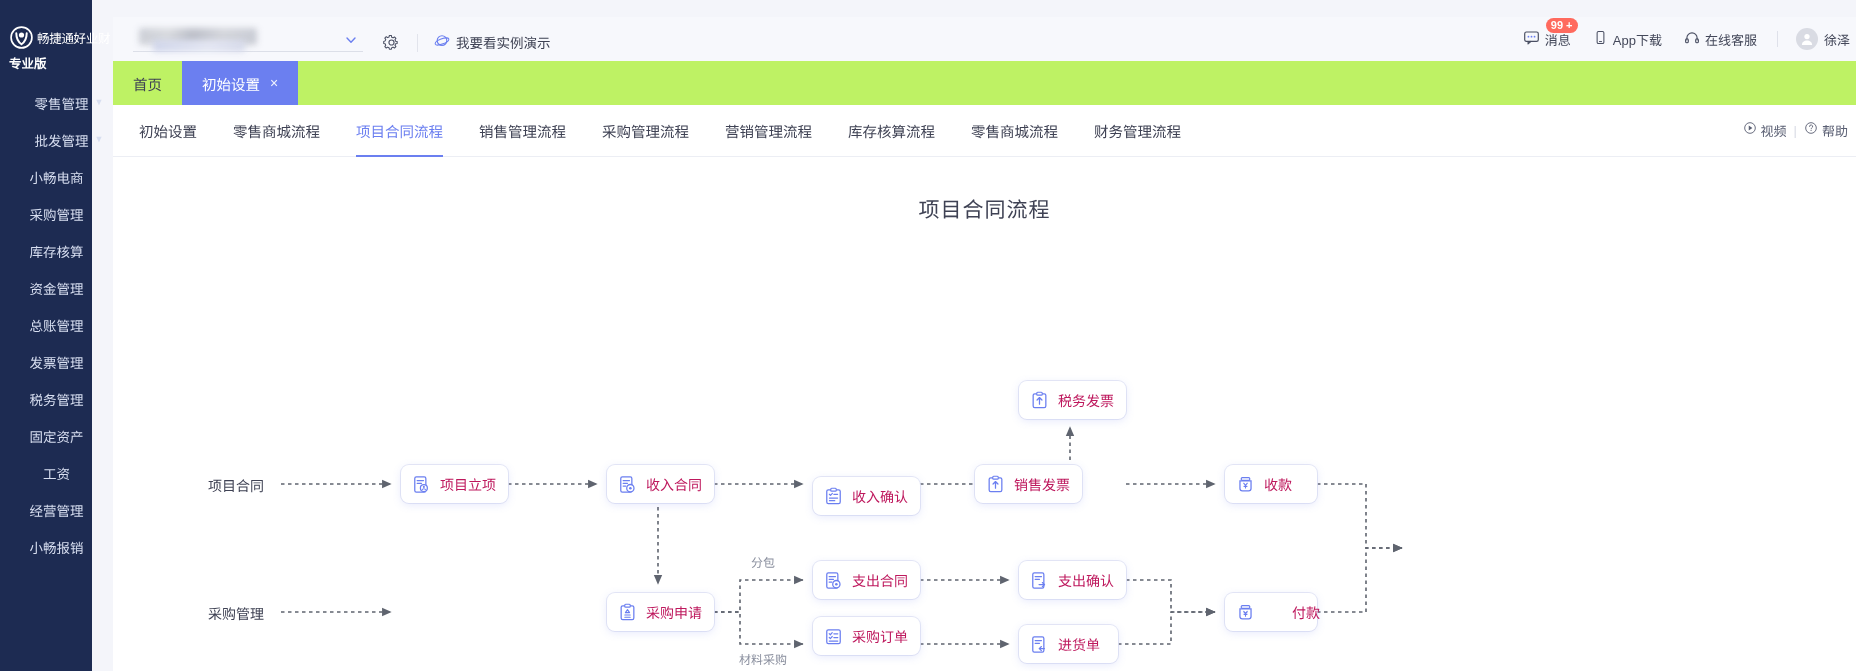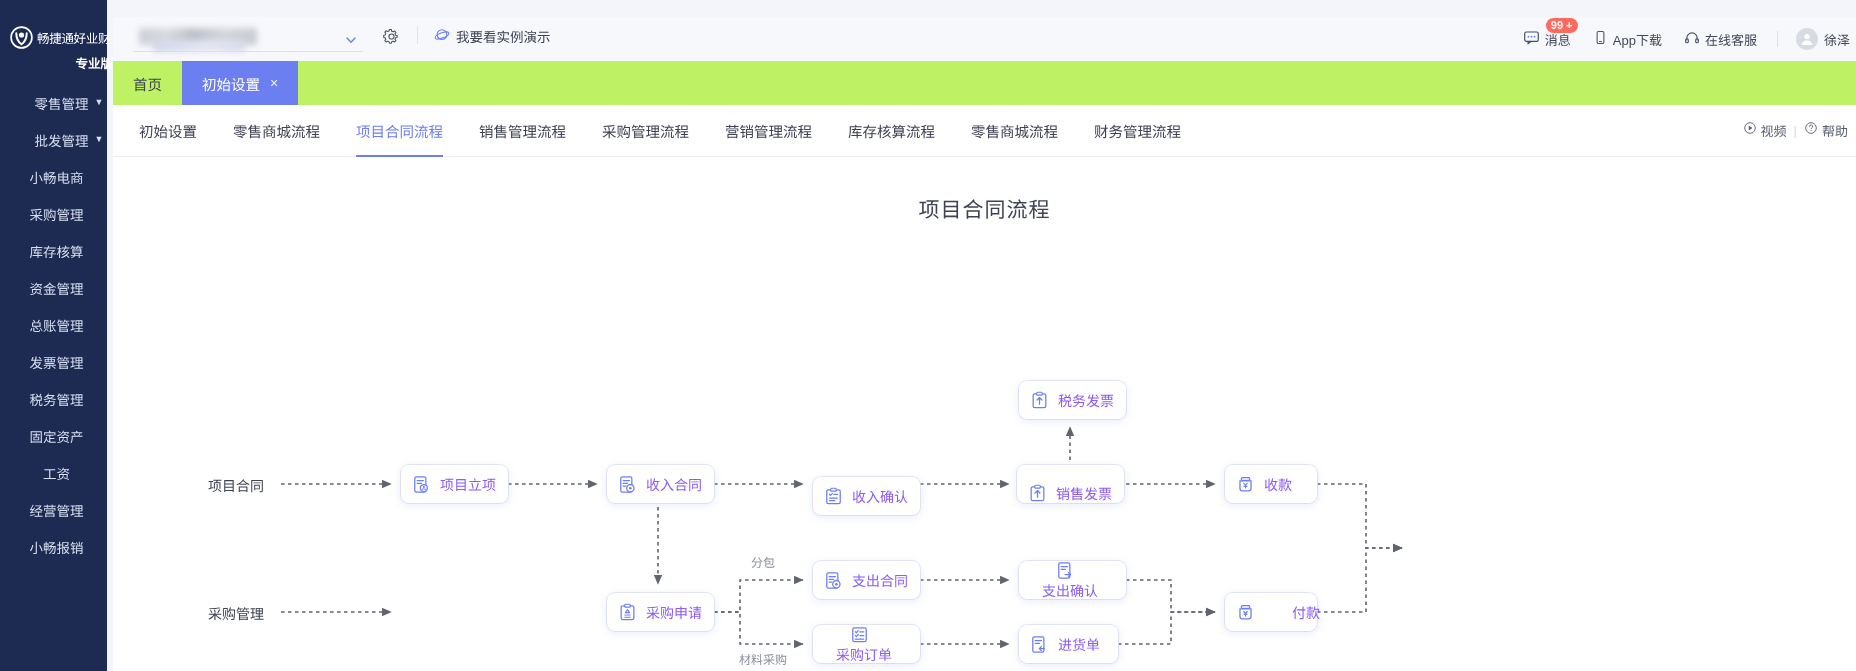--- a/index.html
+++ b/index.html
@@ -14,24 +14,23 @@
   }
   #app {
     position: relative;
     width: 1856px; height: 671px;
     background: #f4f5fa;
   }
 
   
   .sidebar {
     position: absolute; left: 0; top: 0;
-    width: 107px; height: 671px;
+    width: 92px; height: 671px;
     background: #1d2b52;
     z-index: 5;
-    text-align: right;
   }
   .brand {
     position: absolute; left: 0; top: 24px;
     width: 113px; height: 56px;
     color: #ffffff;
   }
   .brand-row { display: flex; align-items: center; padding-left: 8px; }
   .brand-logo {
     width: 26px; height: 26px; flex: 0 0 26px;
     display: flex; align-items: center; justify-content: center;
@@ -56,21 +55,21 @@
   }
   .nav-item.has-caret { padding-left: 25px; }
 
   
   .header {
     position: absolute; left: 113px; top: 17px;
     width: 1743px; height: 44px;
     background: #f7f8fc;
     display: flex; align-items: center;
   }
-  .hdr-left { display: flex; align-items: flex-start; padding-left: 20px; flex: 0 0 auto; }
+  .hdr-left { display: flex; align-items: flex-end; padding-left: 20px; flex: 0 0 auto; }
   .searchbox {
     width: 230px; height: 26px; position: relative;
     border-bottom: 1px solid #dcdfe8;
     display: flex; align-items: center;
   }
   .blurbar {
     position: absolute; left: 6px; top: 2px;
     width: 118px; height: 17px;
     background: linear-gradient(100deg,#c9ccd4 0%, #d8dade 25%, #b9bcc6 45%, #d2d4da 70%, #c6c9d2 100%);
     filter: blur(3px); opacity: .95; border-radius: 2px;
@@ -195,21 +194,21 @@
     display: flex; align-items: center;
     padding: 0 16px 0 11px;
     cursor: pointer;
     white-space: nowrap;
   }
   .node .nicon {
     width: 19px; height: 19px; flex: 0 0 19px;
     margin-right: 9px;
     display: flex; align-items: center; justify-content: center;
   }
-  .node .nlabel { font-size: 14px; color: #8b5cf6; }
+  .node .nlabel { font-size: 14px; color: #be185d; }
   .edge-label {
     position: absolute; font-size: 12px; color: #8a8f9e; white-space: nowrap;
   }
 </style>
 </head>
 <body>
 
 <div id="app">
 
   <div class="sidebar">
@@ -511,21 +510,21 @@
         <span class="nicon">
           <svg width="19" height="19" viewBox="0 0 24 24">
             <rect x="4" y="3.5" width="16" height="17.5" rx="2" fill="none" stroke="#6b7ff0" stroke-width="1.6"></rect>
             <rect x="8.5" y="1.6" width="7" height="3.6" rx="1.2" fill="#ffffff" stroke="#6b7ff0" stroke-width="1.5"></rect>
             <path d="M12 16.6 L12 8.6 M8.9 11.4 L12 8.3 L15.1 11.4" fill="none" stroke="#6b7ff0" stroke-width="1.6" stroke-linecap="round" stroke-linejoin="round"></path>
           </svg>
         </span>
         <span class="nlabel">税务发票</span>
       </div>
 
-      <div class="node" style="left:904px; top:238px; width:107px;align-items:flex-end;">
+      <div class="node" style="left:862px; top:238px; width:107px;">
         <span class="nicon">
           <svg width="19" height="19" viewBox="0 0 24 24">
             <rect x="4" y="3.5" width="16" height="17.5" rx="2" fill="none" stroke="#6b7ff0" stroke-width="1.6"></rect>
             <rect x="8.5" y="1.6" width="7" height="3.6" rx="1.2" fill="#ffffff" stroke="#6b7ff0" stroke-width="1.5"></rect>
             <path d="M12 16.6 L12 8.6 M8.9 11.4 L12 8.3 L15.1 11.4" fill="none" stroke="#6b7ff0" stroke-width="1.6" stroke-linecap="round" stroke-linejoin="round"></path>
           </svg>
         </span>
         <span class="nlabel">销售发票</span>
       </div>
 
@@ -561,33 +560,33 @@
             <line x1="6.5" y1="7" x2="14.5" y2="7" stroke="#6b7ff0" stroke-width="1.5" stroke-linecap="round"></line>
             <line x1="6.5" y1="10.5" x2="12" y2="10.5" stroke="#6b7ff0" stroke-width="1.5" stroke-linecap="round"></line>
             <line x1="6.5" y1="14" x2="10" y2="14" stroke="#6b7ff0" stroke-width="1.5" stroke-linecap="round"></line>
             <circle cx="15.6" cy="16.6" r="4.6" fill="#ffffff" stroke="#6b7ff0" stroke-width="1.6"></circle>
             <circle cx="15.6" cy="16.6" r="1.6" fill="#6b7ff0"></circle>
           </svg>
         </span>
         <span class="nlabel">支出合同</span>
       </div>
 
-      <div class="node" style="left:906px; top:334px; width:107px;flex-direction:column;">
+      <div class="node" style="left:906px; top:334px; width:107px;">
         <span class="nicon">
           <svg width="19" height="19" viewBox="0 0 24 24">
             <rect x="3.5" y="2.5" width="14" height="19" rx="2" fill="none" stroke="#6b7ff0" stroke-width="1.6"></rect>
             <line x1="6.5" y1="7" x2="14.5" y2="7" stroke="#6b7ff0" stroke-width="1.5" stroke-linecap="round"></line>
             <line x1="6.5" y1="10.5" x2="12" y2="10.5" stroke="#6b7ff0" stroke-width="1.5" stroke-linecap="round"></line>
             <path d="M11.4 17.2 h6.6 M15.6 14.6 L18.4 17.2 L15.6 19.8" fill="none" stroke="#6b7ff0" stroke-width="1.5" stroke-linecap="round" stroke-linejoin="round"></path>
           </svg>
         </span>
         <span class="nlabel">支出确认</span>
       </div>
 
-      <div class="node" style="left:700px; top:398px; width:107px;flex-direction:column;">
+      <div class="node" style="left:700px; top:390px; width:107px;">
         <span class="nicon">
           <svg width="19" height="19" viewBox="0 0 24 24">
             <rect x="3.5" y="3.5" width="17" height="17.5" rx="2" fill="none" stroke="#6b7ff0" stroke-width="1.6"></rect>
             <path d="M6.6 8.4 L8 9.8 L10.4 7.2" fill="none" stroke="#6b7ff0" stroke-width="1.5" stroke-linecap="round" stroke-linejoin="round"></path>
             <path d="M6.6 13.2 L8 14.6 L10.4 12" fill="none" stroke="#6b7ff0" stroke-width="1.5" stroke-linecap="round" stroke-linejoin="round"></path>
             <line x1="12.4" y1="8.6" x2="17.4" y2="8.6" stroke="#6b7ff0" stroke-width="1.5" stroke-linecap="round"></line>
             <line x1="12.4" y1="13.4" x2="17.4" y2="13.4" stroke="#6b7ff0" stroke-width="1.5" stroke-linecap="round"></line>
             <line x1="6.6" y1="17.8" x2="17.4" y2="17.8" stroke="#6b7ff0" stroke-width="1.5" stroke-linecap="round"></line>
           </svg>
         </span>

